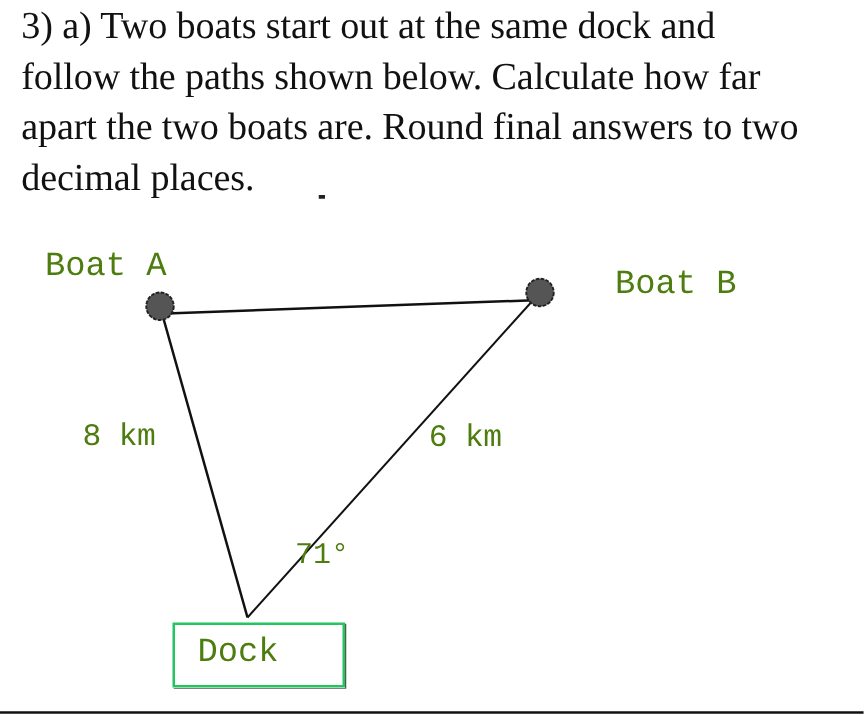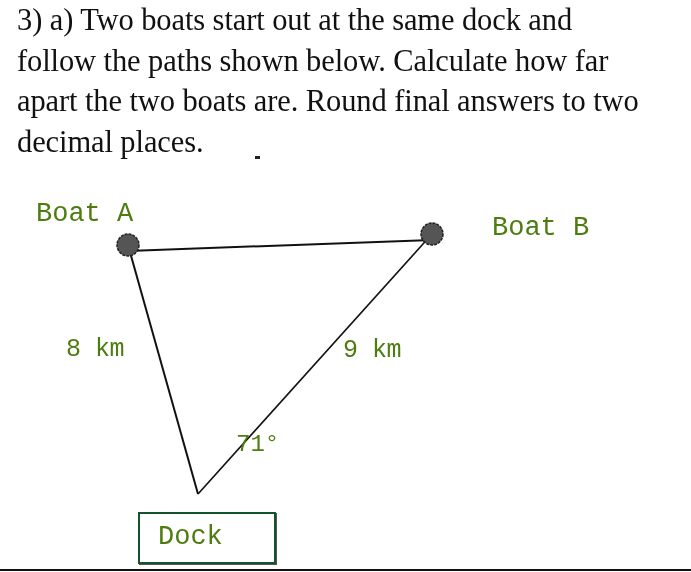--- a/index.html
+++ b/index.html
@@ -51,24 +51,24 @@
       white-space: nowrap;
     }
     .boat-a-label { left: 36px; top: 199px; font-size: 27px; }
     .boat-b-label { left: 458px; top: 213px; font-size: 27px; margin-left: 34px; }
     .side-a-label { left: 66px; top: 335px; font-size: 25px; letter-spacing: -0.5px; }
     .side-b-label { left: 343px; top: 336px; font-size: 25px; letter-spacing: -0.5px; }
     .angle-label  { left: 200px; top: 431px; font-size: 24px; margin-left: 36px; }
     .dock-box {
       position: absolute;
       left: 138px;
-      top: 512px;
+      top: 498px;
       width: 134px;
       height: 48px;
-      border: 2px solid #14532d;
+      border: 2px solid #22c55e;
       box-shadow: 1px 1px 0 #555;
     }
     .dock-label {
       position: absolute;
       left: 18px;
       top: 8px;
       font-size: 27px;
     }
     .bottom-rule {
       position: absolute;
@@ -99,20 +99,20 @@
   <line x1="432" y1="234" x2="198" y2="494" stroke="#111" stroke-width="1.6"></line>
 
   <circle cx="128" cy="245" r="11" fill="#555" stroke="#222" stroke-width="1.5" stroke-dasharray="3 1"></circle>
 
   <circle cx="432" cy="234" r="11" fill="#555" stroke="#222" stroke-width="1.5" stroke-dasharray="3 1"></circle>
 </svg>
 
 <div class="label boat-a-label">Boat A</div>
 <div class="label boat-b-label">Boat B</div>
 <div class="label side-a-label">8 km</div>
-<div class="label side-b-label">9 km</div>
+<div class="label side-b-label">6 km</div>
 <div class="label angle-label">71°</div>
 
 <div class="dock-box">
   <div class="label dock-label">Dock</div>
 </div>
 
 <div class="bottom-rule"></div>
 
 </body></html>

